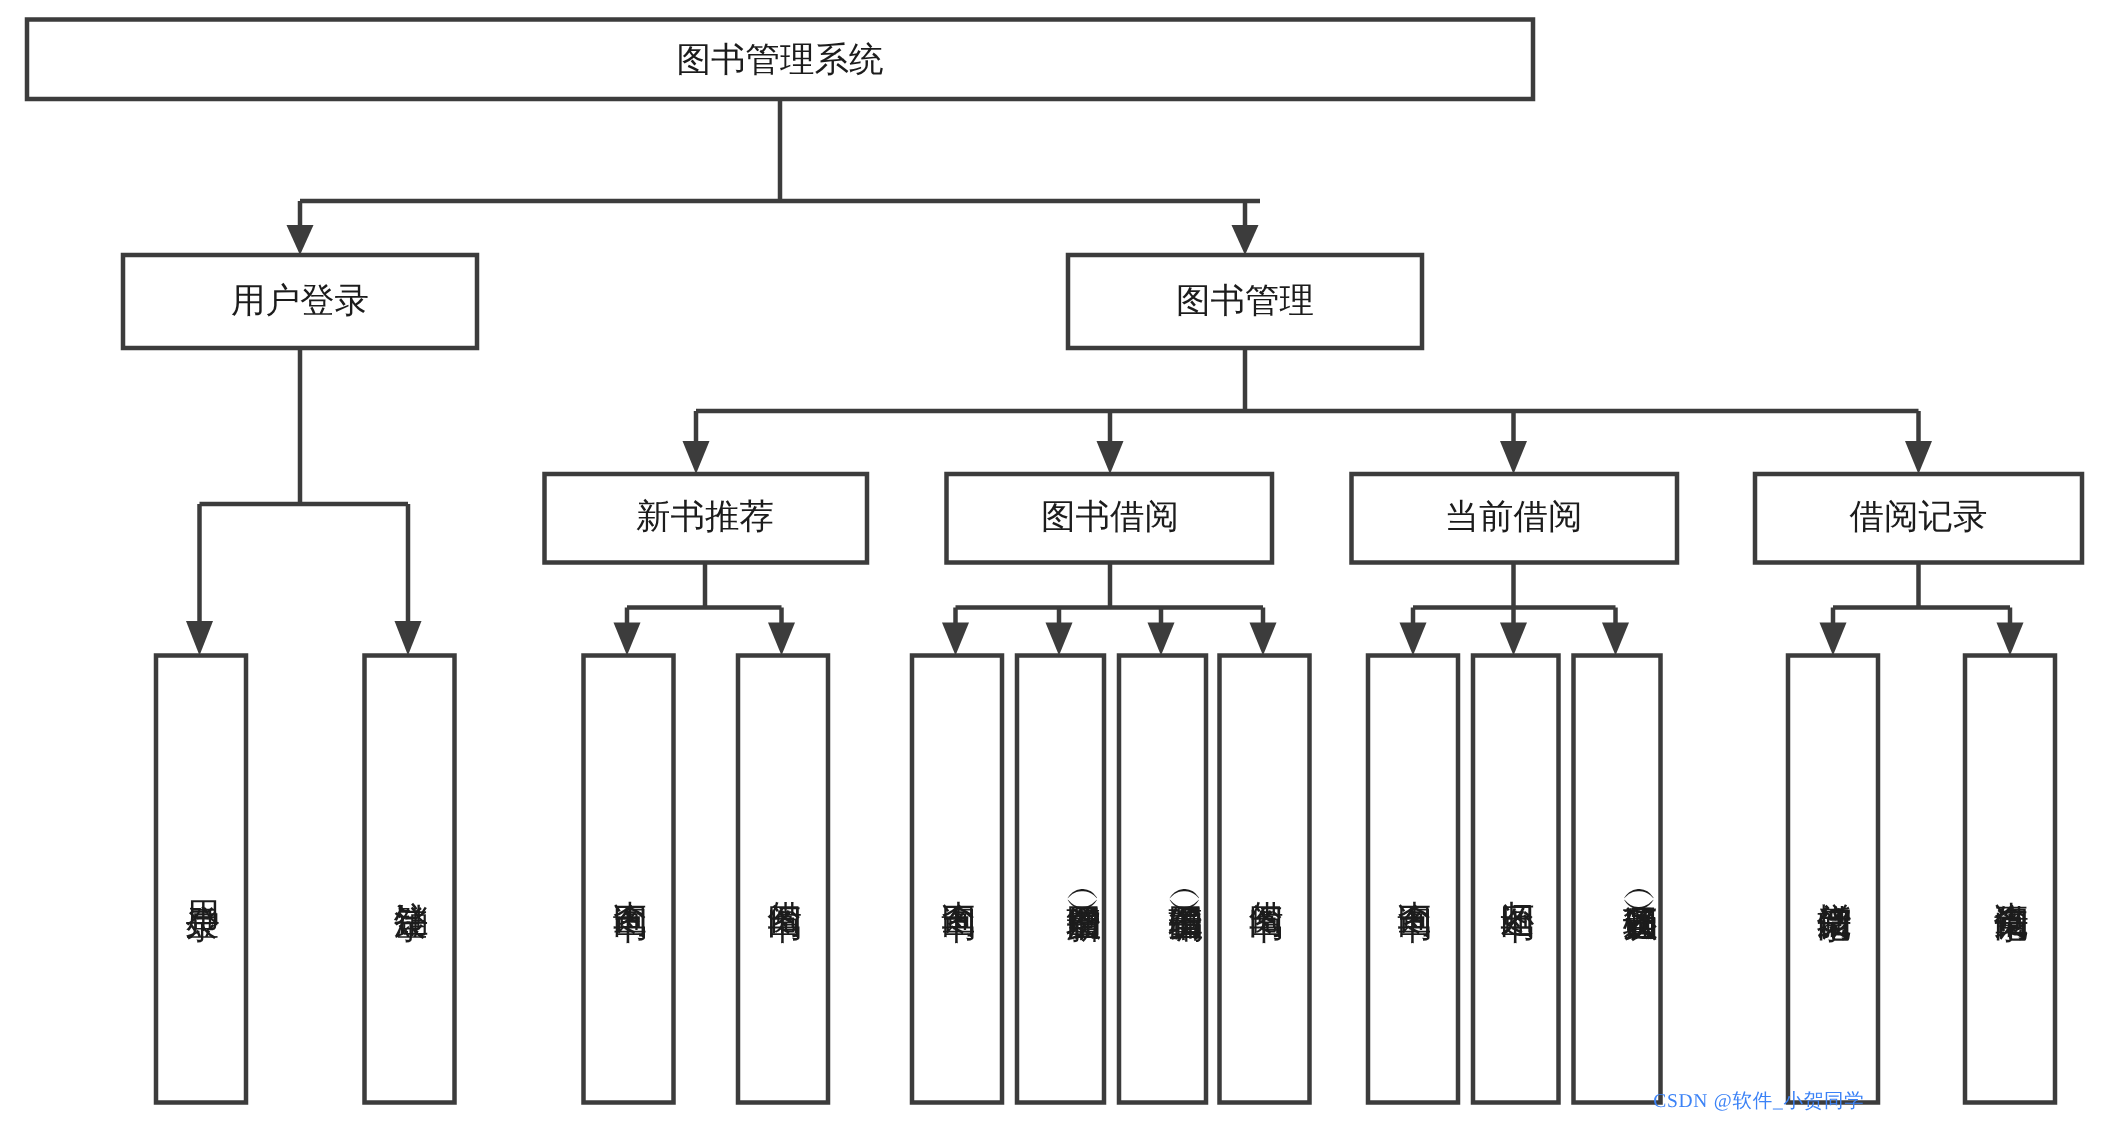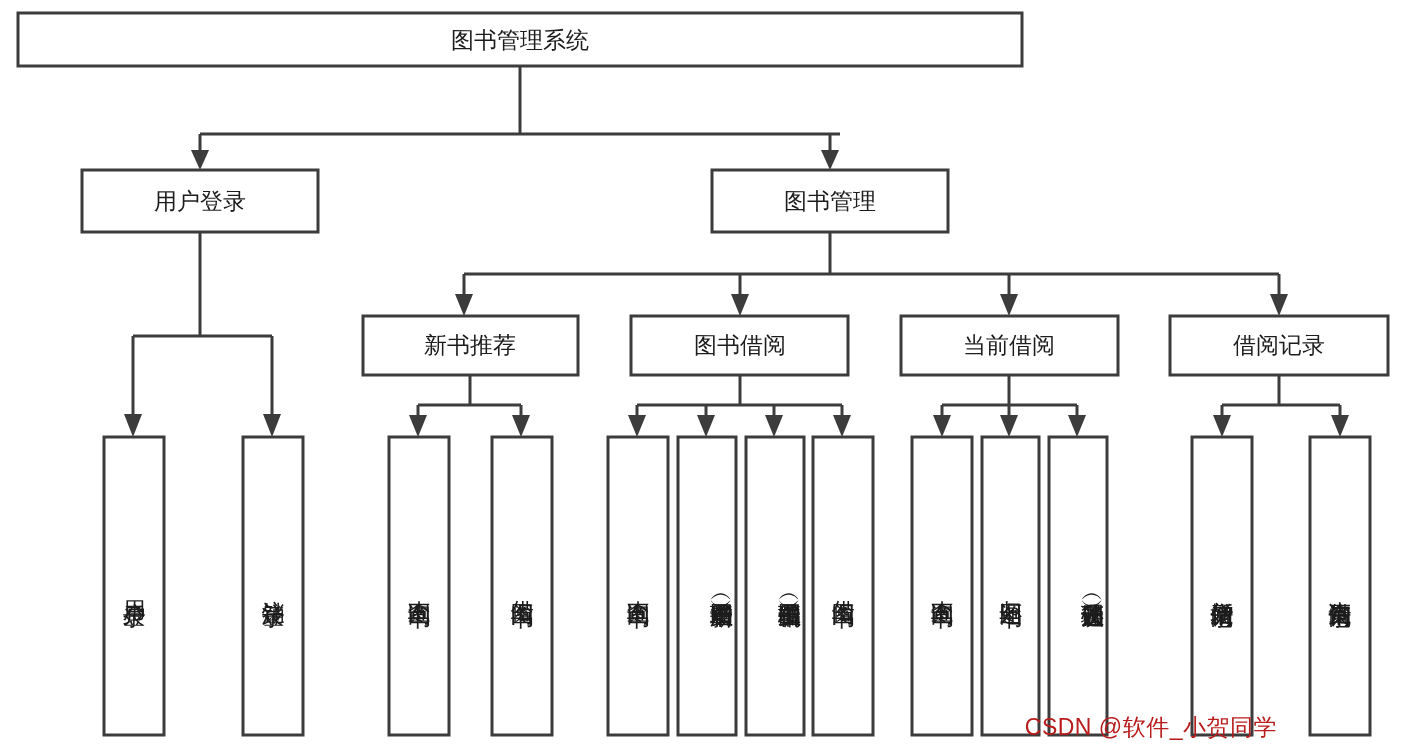--- a/index.html
+++ b/index.html
@@ -1,33 +1,33 @@
 <!DOCTYPE html>
 <html><head>
 <meta charset="utf-8">
 <title>图书管理系统 功能结构图</title>
 <style>
   html,body{margin:0;padding:0;background:#ffffff;}
   body{
     font-family:"DejaVu Sans","Liberation Sans",sans-serif;
     width:1405px;height:747px;overflow:hidden;
   }
-  #diagram-root{position:relative;width:1251px;height:747px;background:#fff;padding-left:34px;}
+  #diagram-root{position:relative;width:1251px;height:747px;background:#fff;}
   svg#tree{position:absolute;left:0;top:0;width:1405px;height:747px;display:block;}
   .node-box{fill:#ffffff;stroke:#3c3c3c;stroke-width:3;}
   .connector{stroke:#3c3c3c;stroke-width:3;fill:none;stroke-linecap:butt;}
   .arrow-head{fill:#3c3c3c;stroke:none;}
   .node-label-h{
     font-family:"DejaVu Sans","Liberation Sans",sans-serif;
     font-size:23px;fill:#1c1c1c;text-anchor:middle;dominant-baseline:middle;
   }
   .watermark{
     position:absolute;right:8px;bottom:4px;
-    font-family:Liberation Sans, sans-serif;
-    font-size:23px;color:#b91c1c;white-space:nowrap;letter-spacing:.5px;
+    font-family:Liberation Serif, serif;
+    font-size:13px;color:#3b82f6;white-space:nowrap;letter-spacing:.5px;
     user-select:none;
   }
 </style>
 </head>
 <body>
 
 <div id="diagram-root">
 
   <svg id="tree" viewBox="0 0 1405 747" xmlns="http://www.w3.org/2000/svg">
 

